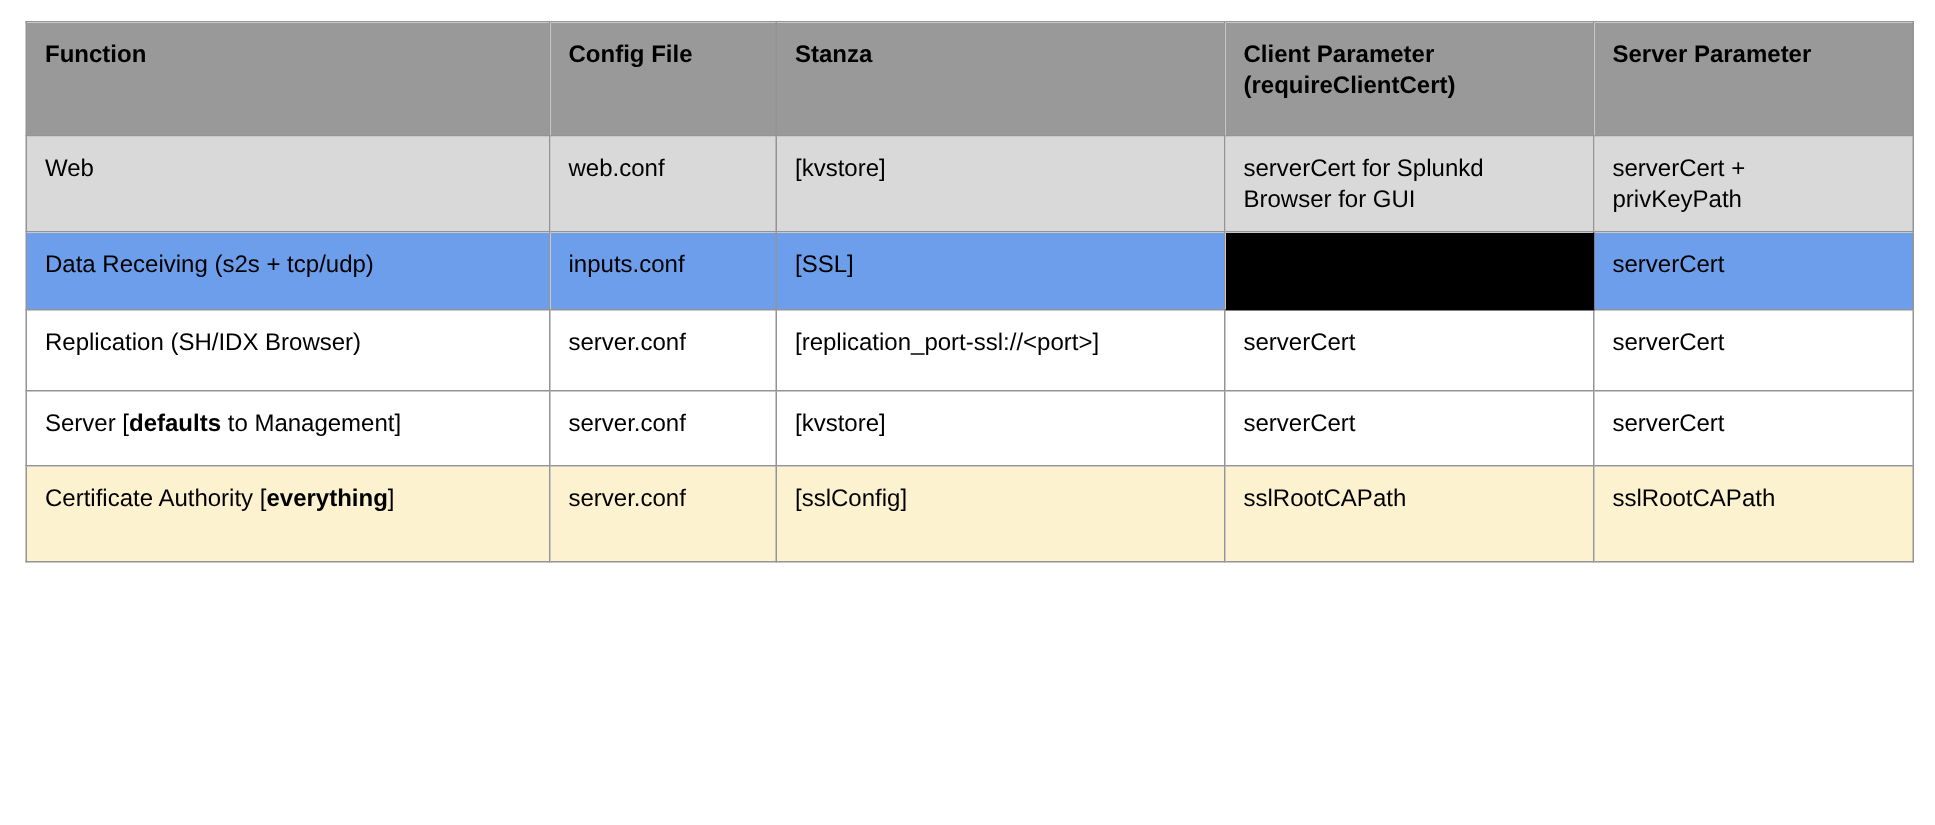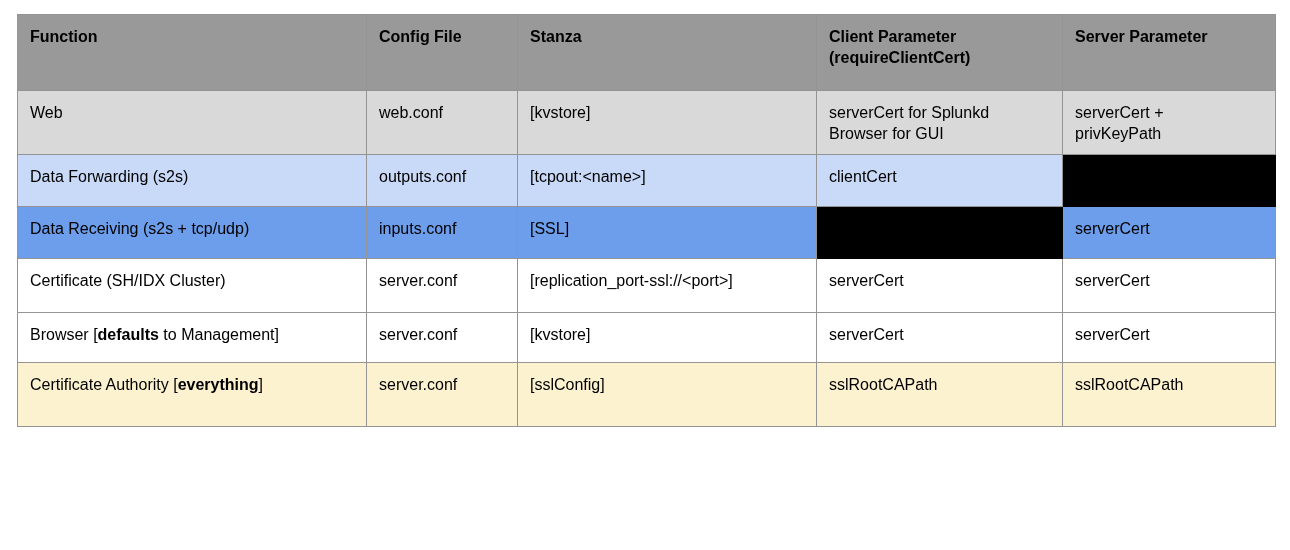--- a/index.html
+++ b/index.html
@@ -89,43 +89,36 @@
     <tbody>
       <tr class="row-gray h78">
         <td><span>Web</span><span class="fn-bold"></span><span></span></td>
         <td>web.conf</td>
         <td>[kvstore]</td>
         <td>serverCert for Splunkd
 Browser for GUI</td>
         <td>serverCert +
 privKeyPath</td>
       </tr>
-      <tr class="row-lightblue h52">
-        <td><span>Data Forwarding (s2s)</span><span class="fn-bold"></span><span></span></td>
-        <td>outputs.conf</td>
-        <td>[tcpout:&lt;name&gt;]</td>
-        <td>clientCert</td>
-        <td class="cell-black"></td>
-      </tr>
       <tr class="row-blue h52">
         <td><span>Data Receiving (s2s + tcp/udp)</span><span class="fn-bold"></span><span></span></td>
         <td>inputs.conf</td>
         <td>[SSL]</td>
         <td class="cell-black"></td>
         <td>serverCert</td>
       </tr>
       <tr class="row-white h54">
-        <td><span>Certificate (SH/IDX Cluster)</span><span class="fn-bold"></span><span></span></td>
+        <td><span>Replication (SH/IDX Browser)</span><span class="fn-bold"></span><span></span></td>
         <td>server.conf</td>
         <td>[replication_port-ssl://&lt;port&gt;]</td>
         <td>serverCert</td>
         <td>serverCert</td>
       </tr>
       <tr class="row-white h50">
-        <td><span>Browser [</span><span class="fn-bold">defaults</span><span> to Management]</span></td>
+        <td><span>Server [</span><span class="fn-bold">defaults</span><span> to Management]</span></td>
         <td>server.conf</td>
         <td>[kvstore]</td>
         <td>serverCert</td>
         <td>serverCert</td>
       </tr>
       <tr class="row-yellow h58">
         <td><span>Certificate Authority [</span><span class="fn-bold">everything</span><span>]</span></td>
         <td>server.conf</td>
         <td>[sslConfig]</td>
         <td>sslRootCAPath</td>

